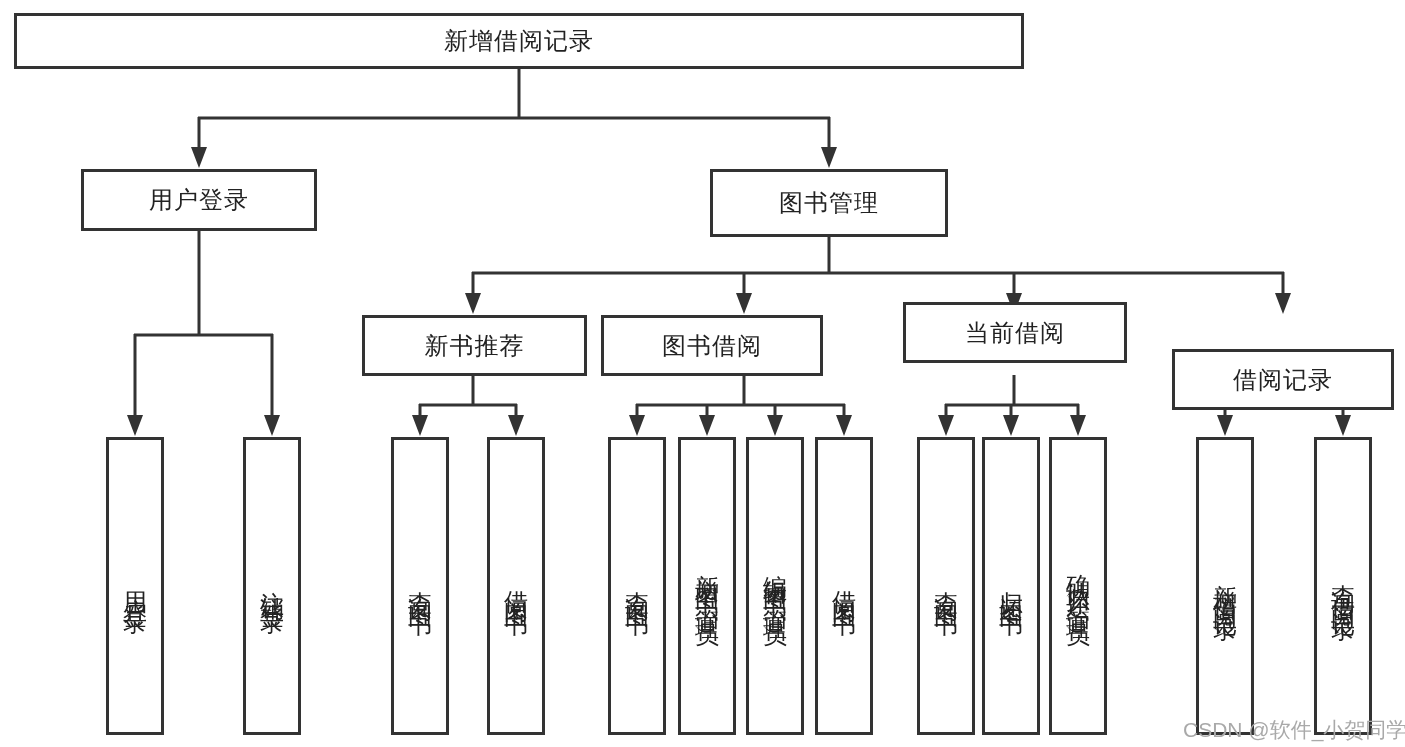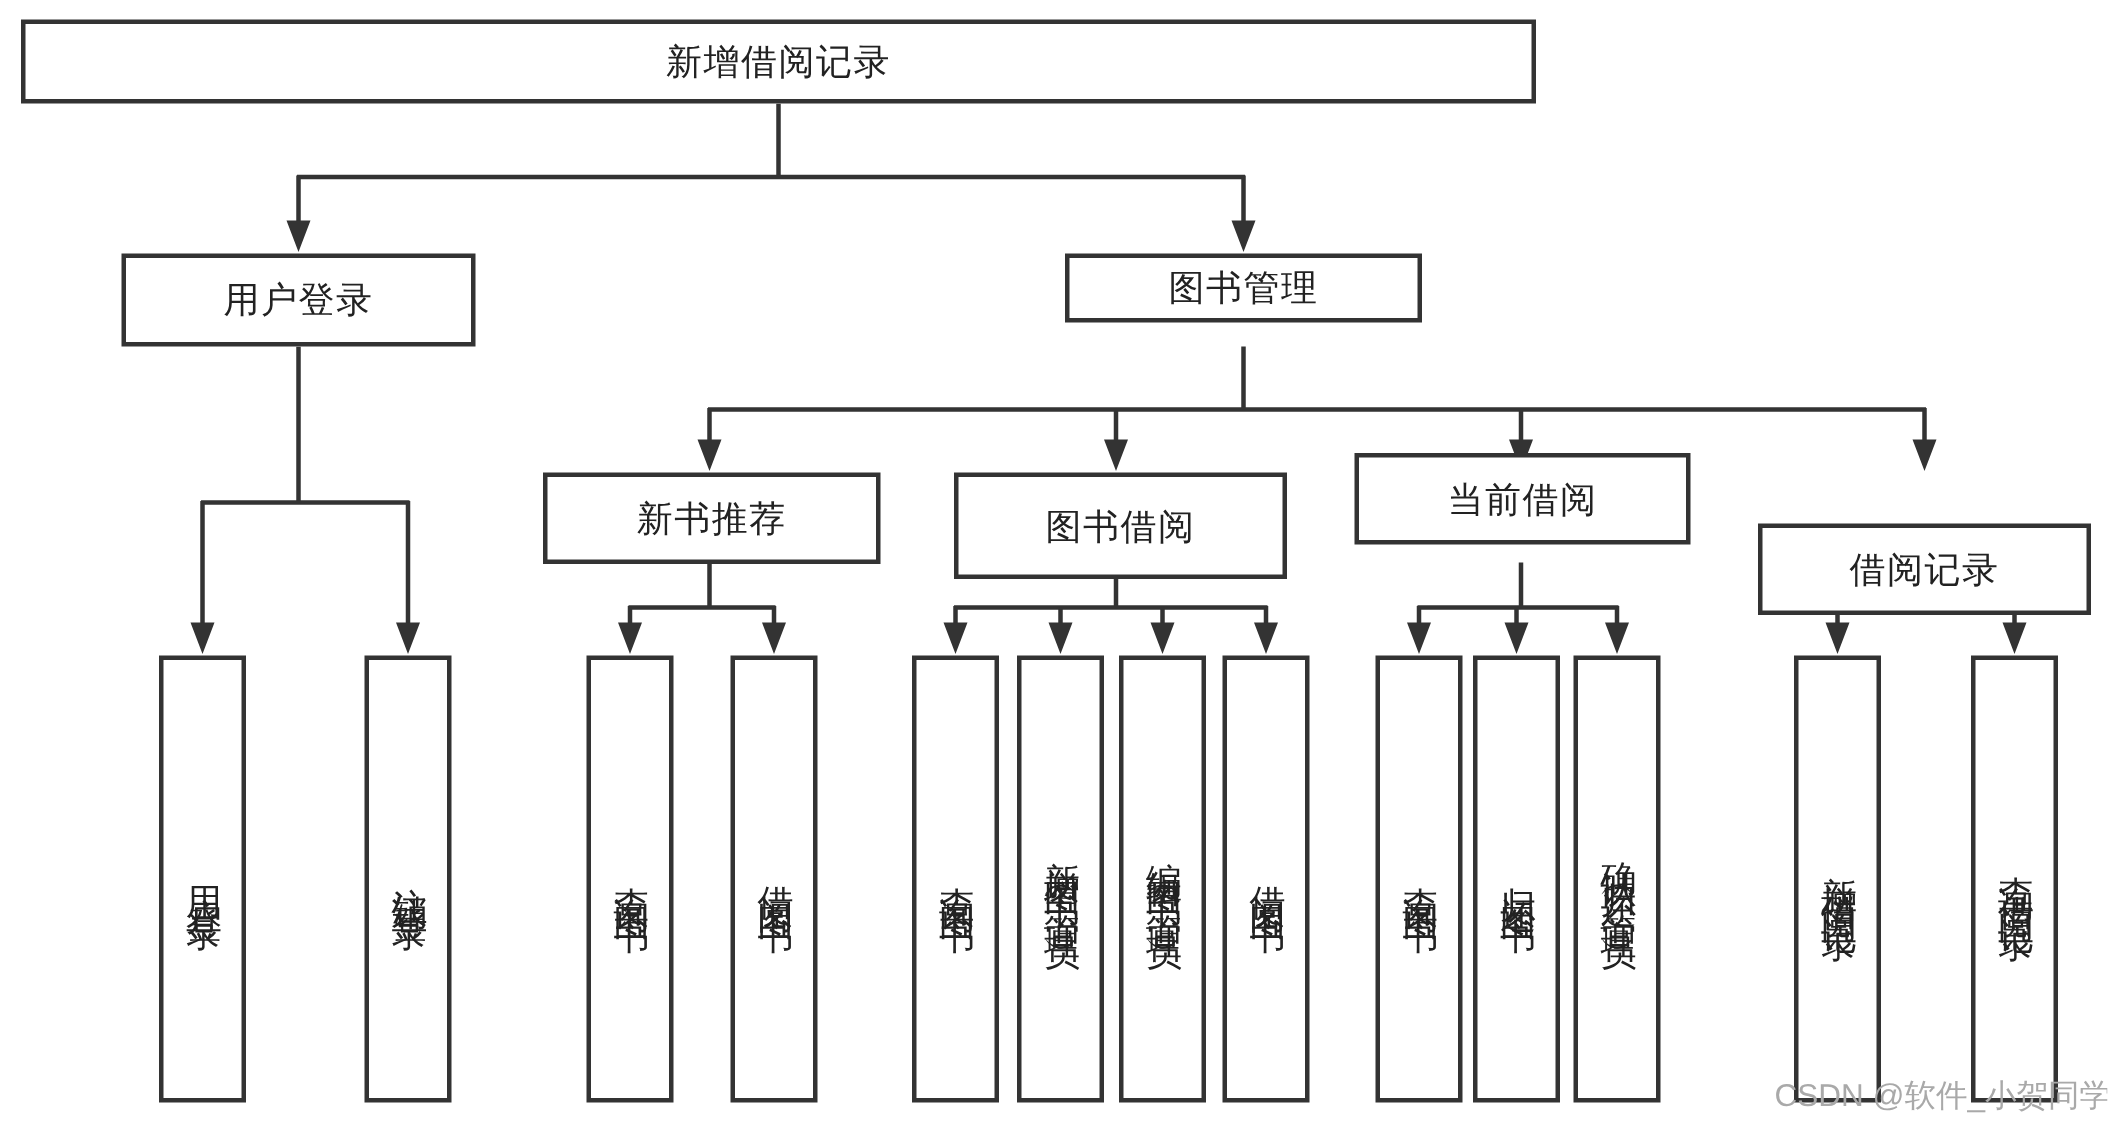--- a/index.html
+++ b/index.html
@@ -87,28 +87,28 @@
              M1343 436 L1335 415 L1351 415 Z"></path>
   </svg>
 
   <div class="box" style="left:14px; top:13px; width:1010px; height:56px;">
     <span class="h-label">新增借阅记录</span>
   </div>
 
   <div class="box" style="left:81px; top:169px; width:236px; height:62px;">
     <span class="h-label">用户登录</span>
   </div>
-  <div class="box" style="left:710px; top:169px; width:238px; height:46px;">
+  <div class="box" style="left:710px; top:169px; width:238px; height:68px;">
     <span class="h-label">图书管理</span>
   </div>
 
   <div class="box" style="left:362px; top:315px; width:225px; height:61px;">
     <span class="h-label">新书推荐</span>
   </div>
-  <div class="box" style="left:636px; top:315px; width:222px; height:71px;">
+  <div class="box" style="left:601px; top:315px; width:222px; height:61px;">
     <span class="h-label">图书借阅</span>
   </div>
   <div class="box" style="left:903px; top:302px; width:224px; height:61px;">
     <span class="h-label">当前借阅</span>
   </div>
   <div class="box" style="left:1172px; top:315px; width:222px; height:61px;margin-top:34px;">
     <span class="h-label">借阅记录</span>
   </div>
 
   <div class="box" style="left:106px; top:437px; width:58px; height:298px;">

